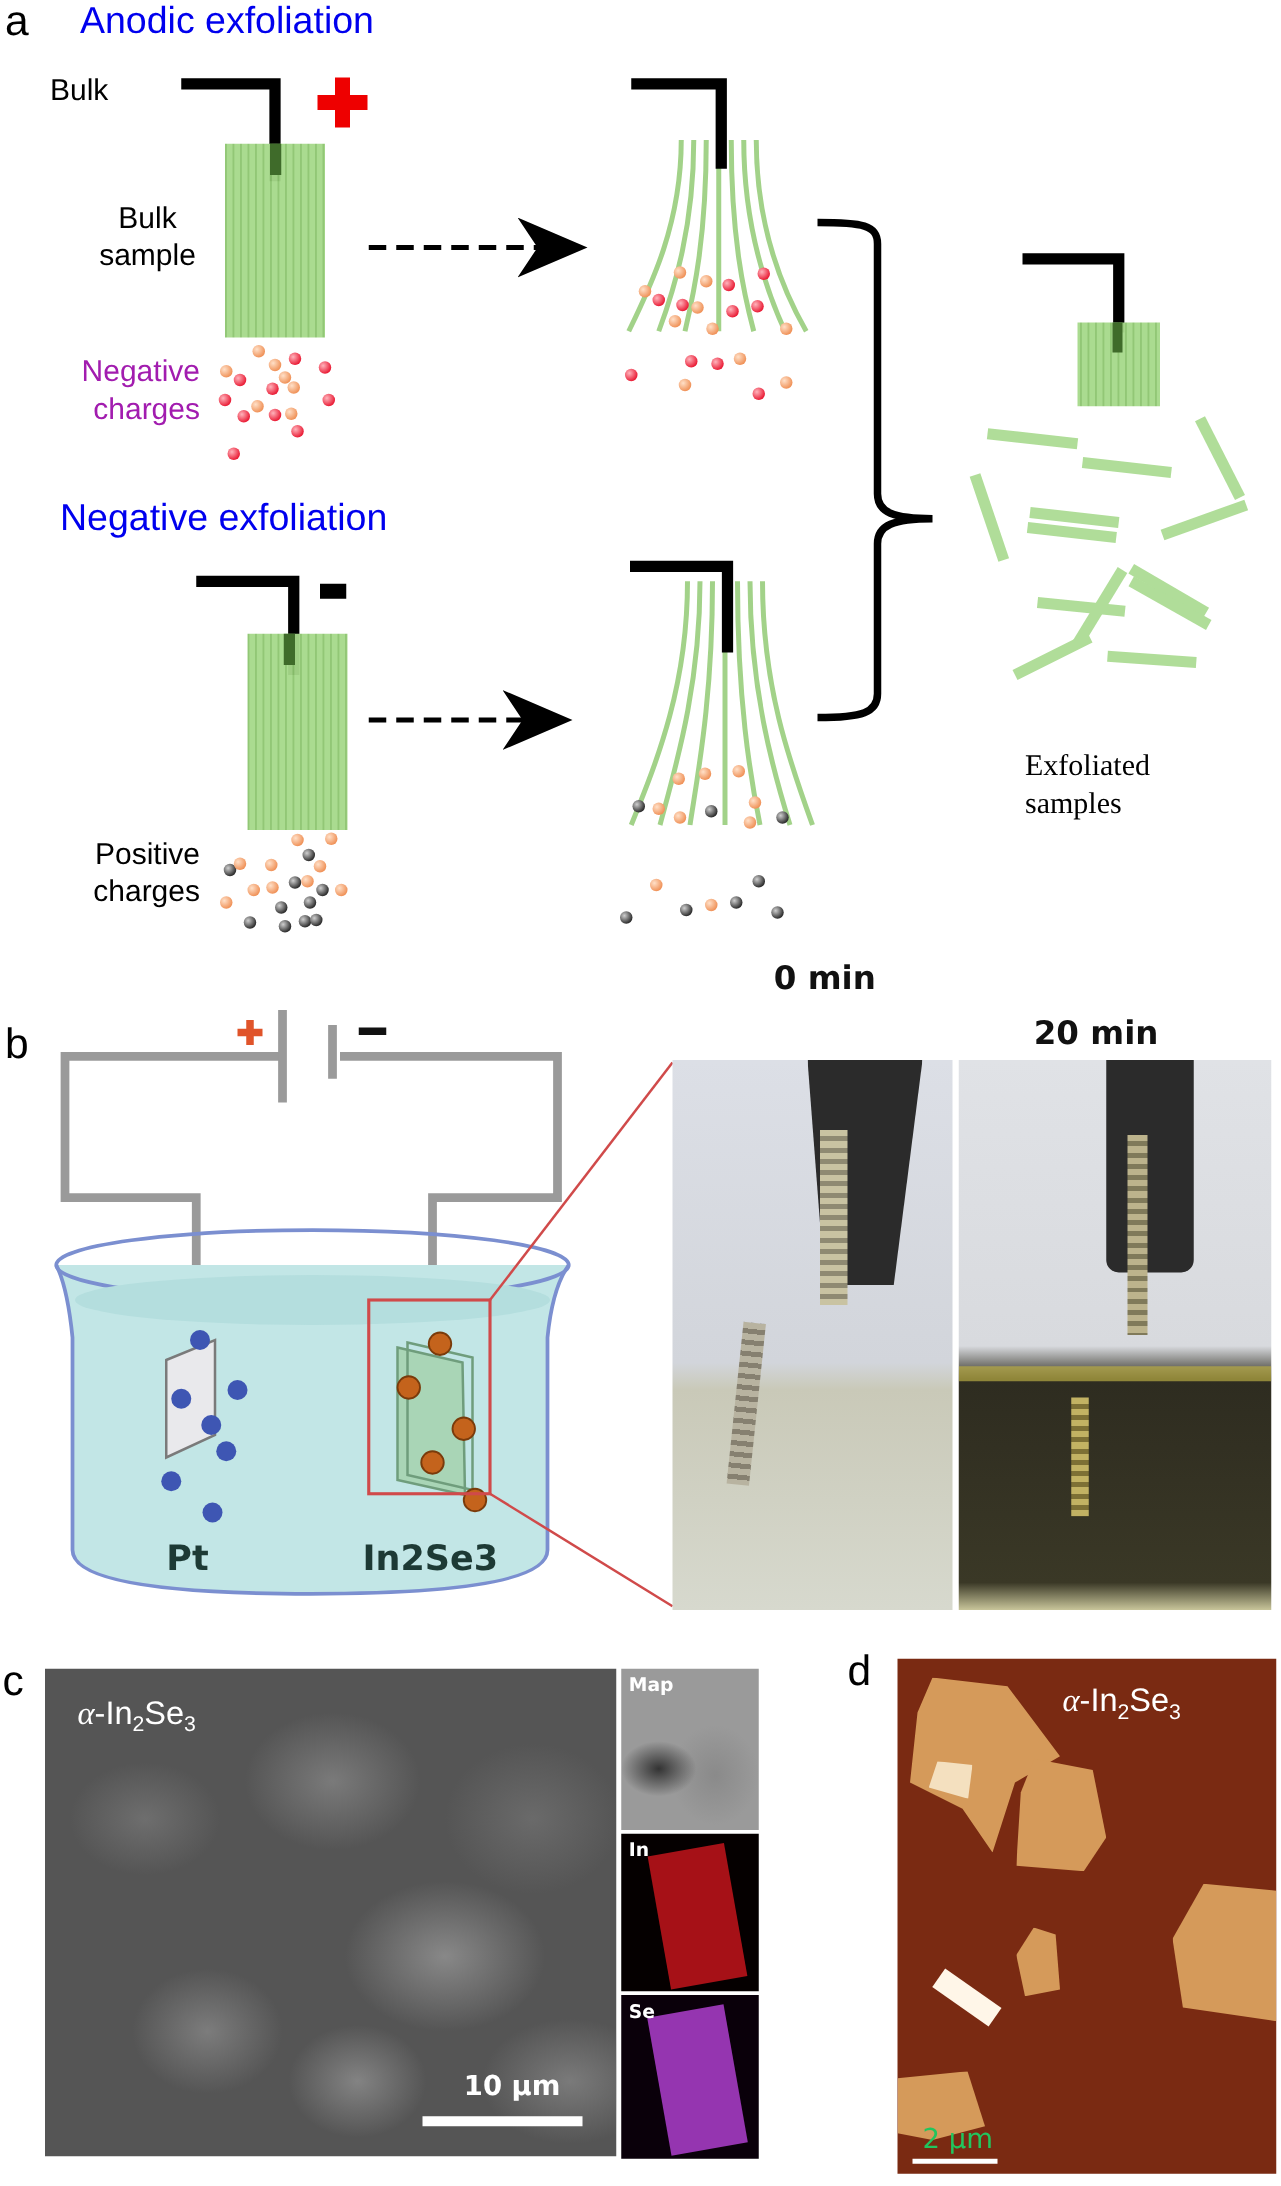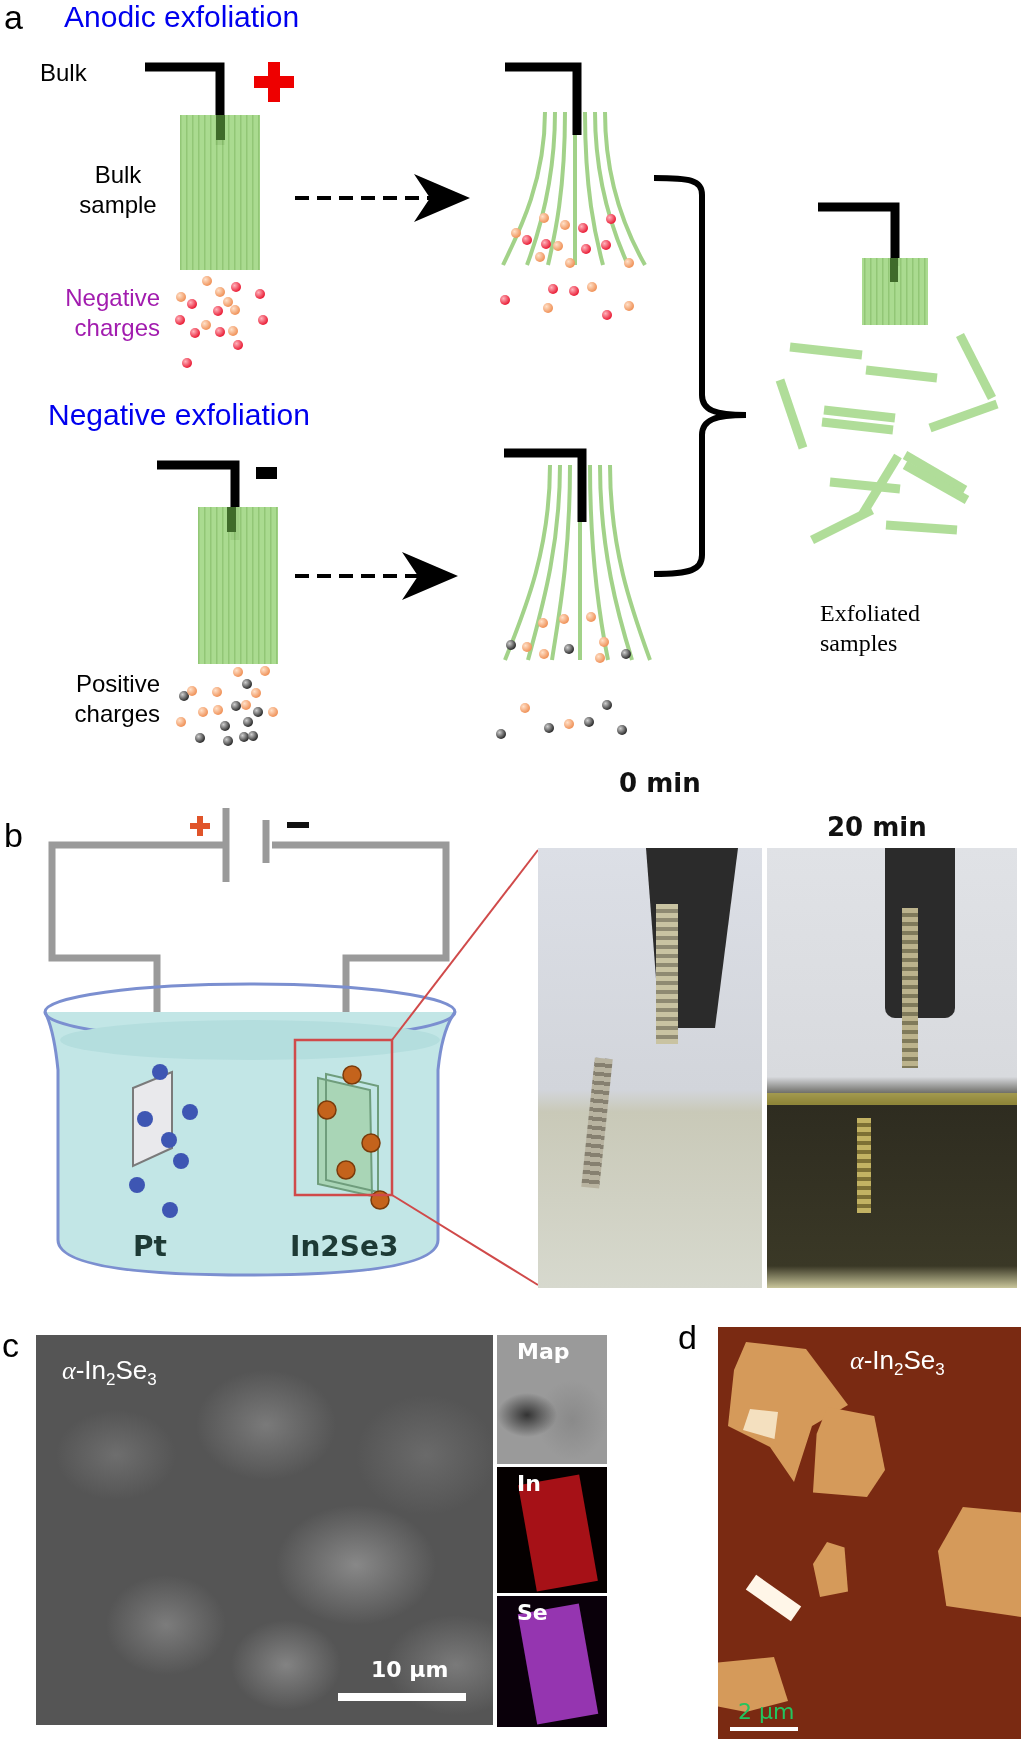--- a/index.html
+++ b/index.html
@@ -17,21 +17,21 @@
        background:
         radial-gradient(ellipse 60px 45px at 80px 120px,#6e6e6e,transparent),
         radial-gradient(ellipse 70px 55px at 230px 90px,#7a7a7a,transparent),
         radial-gradient(ellipse 80px 60px at 320px 230px,#888,transparent),
         radial-gradient(ellipse 60px 50px at 130px 290px,#7c7c7c,transparent),
         radial-gradient(ellipse 70px 60px at 390px 120px,#6a6a6a,transparent),
         radial-gradient(ellipse 55px 45px at 250px 330px,#838383,transparent),
         radial-gradient(ellipse 70px 50px at 420px 330px,#7a7a7a,transparent),
         #555;}
   .edx{position:absolute;left:497px;width:110px;overflow:hidden;}
-  .edx-label{position:absolute;left:6px;top:4px;color:#fff;font-weight:bold;font-size:22px;font-family:"DejaVu Sans",sans-serif;margin-left:14px;}
+  .edx-label{position:absolute;left:6px;top:4px;color:#fff;font-weight:bold;font-size:15px;font-family:"DejaVu Sans",sans-serif;}
   .afm{position:absolute;left:718px;top:1327px;width:303px;height:412px;background:#7a2a12;overflow:hidden;}
   .formula{font-family:"Liberation Sans",sans-serif;font-size:26px;color:#fff;white-space:nowrap;}
   .formula i{font-family:"Liberation Serif",serif;}
   .formula sub{font-size:17px;}
   .scale-text{position:absolute;color:#fff;font-weight:bold;font-size:22px;font-family:"DejaVu Sans",sans-serif;}
 </style>
 </head>
 <body>
 
 <div>

